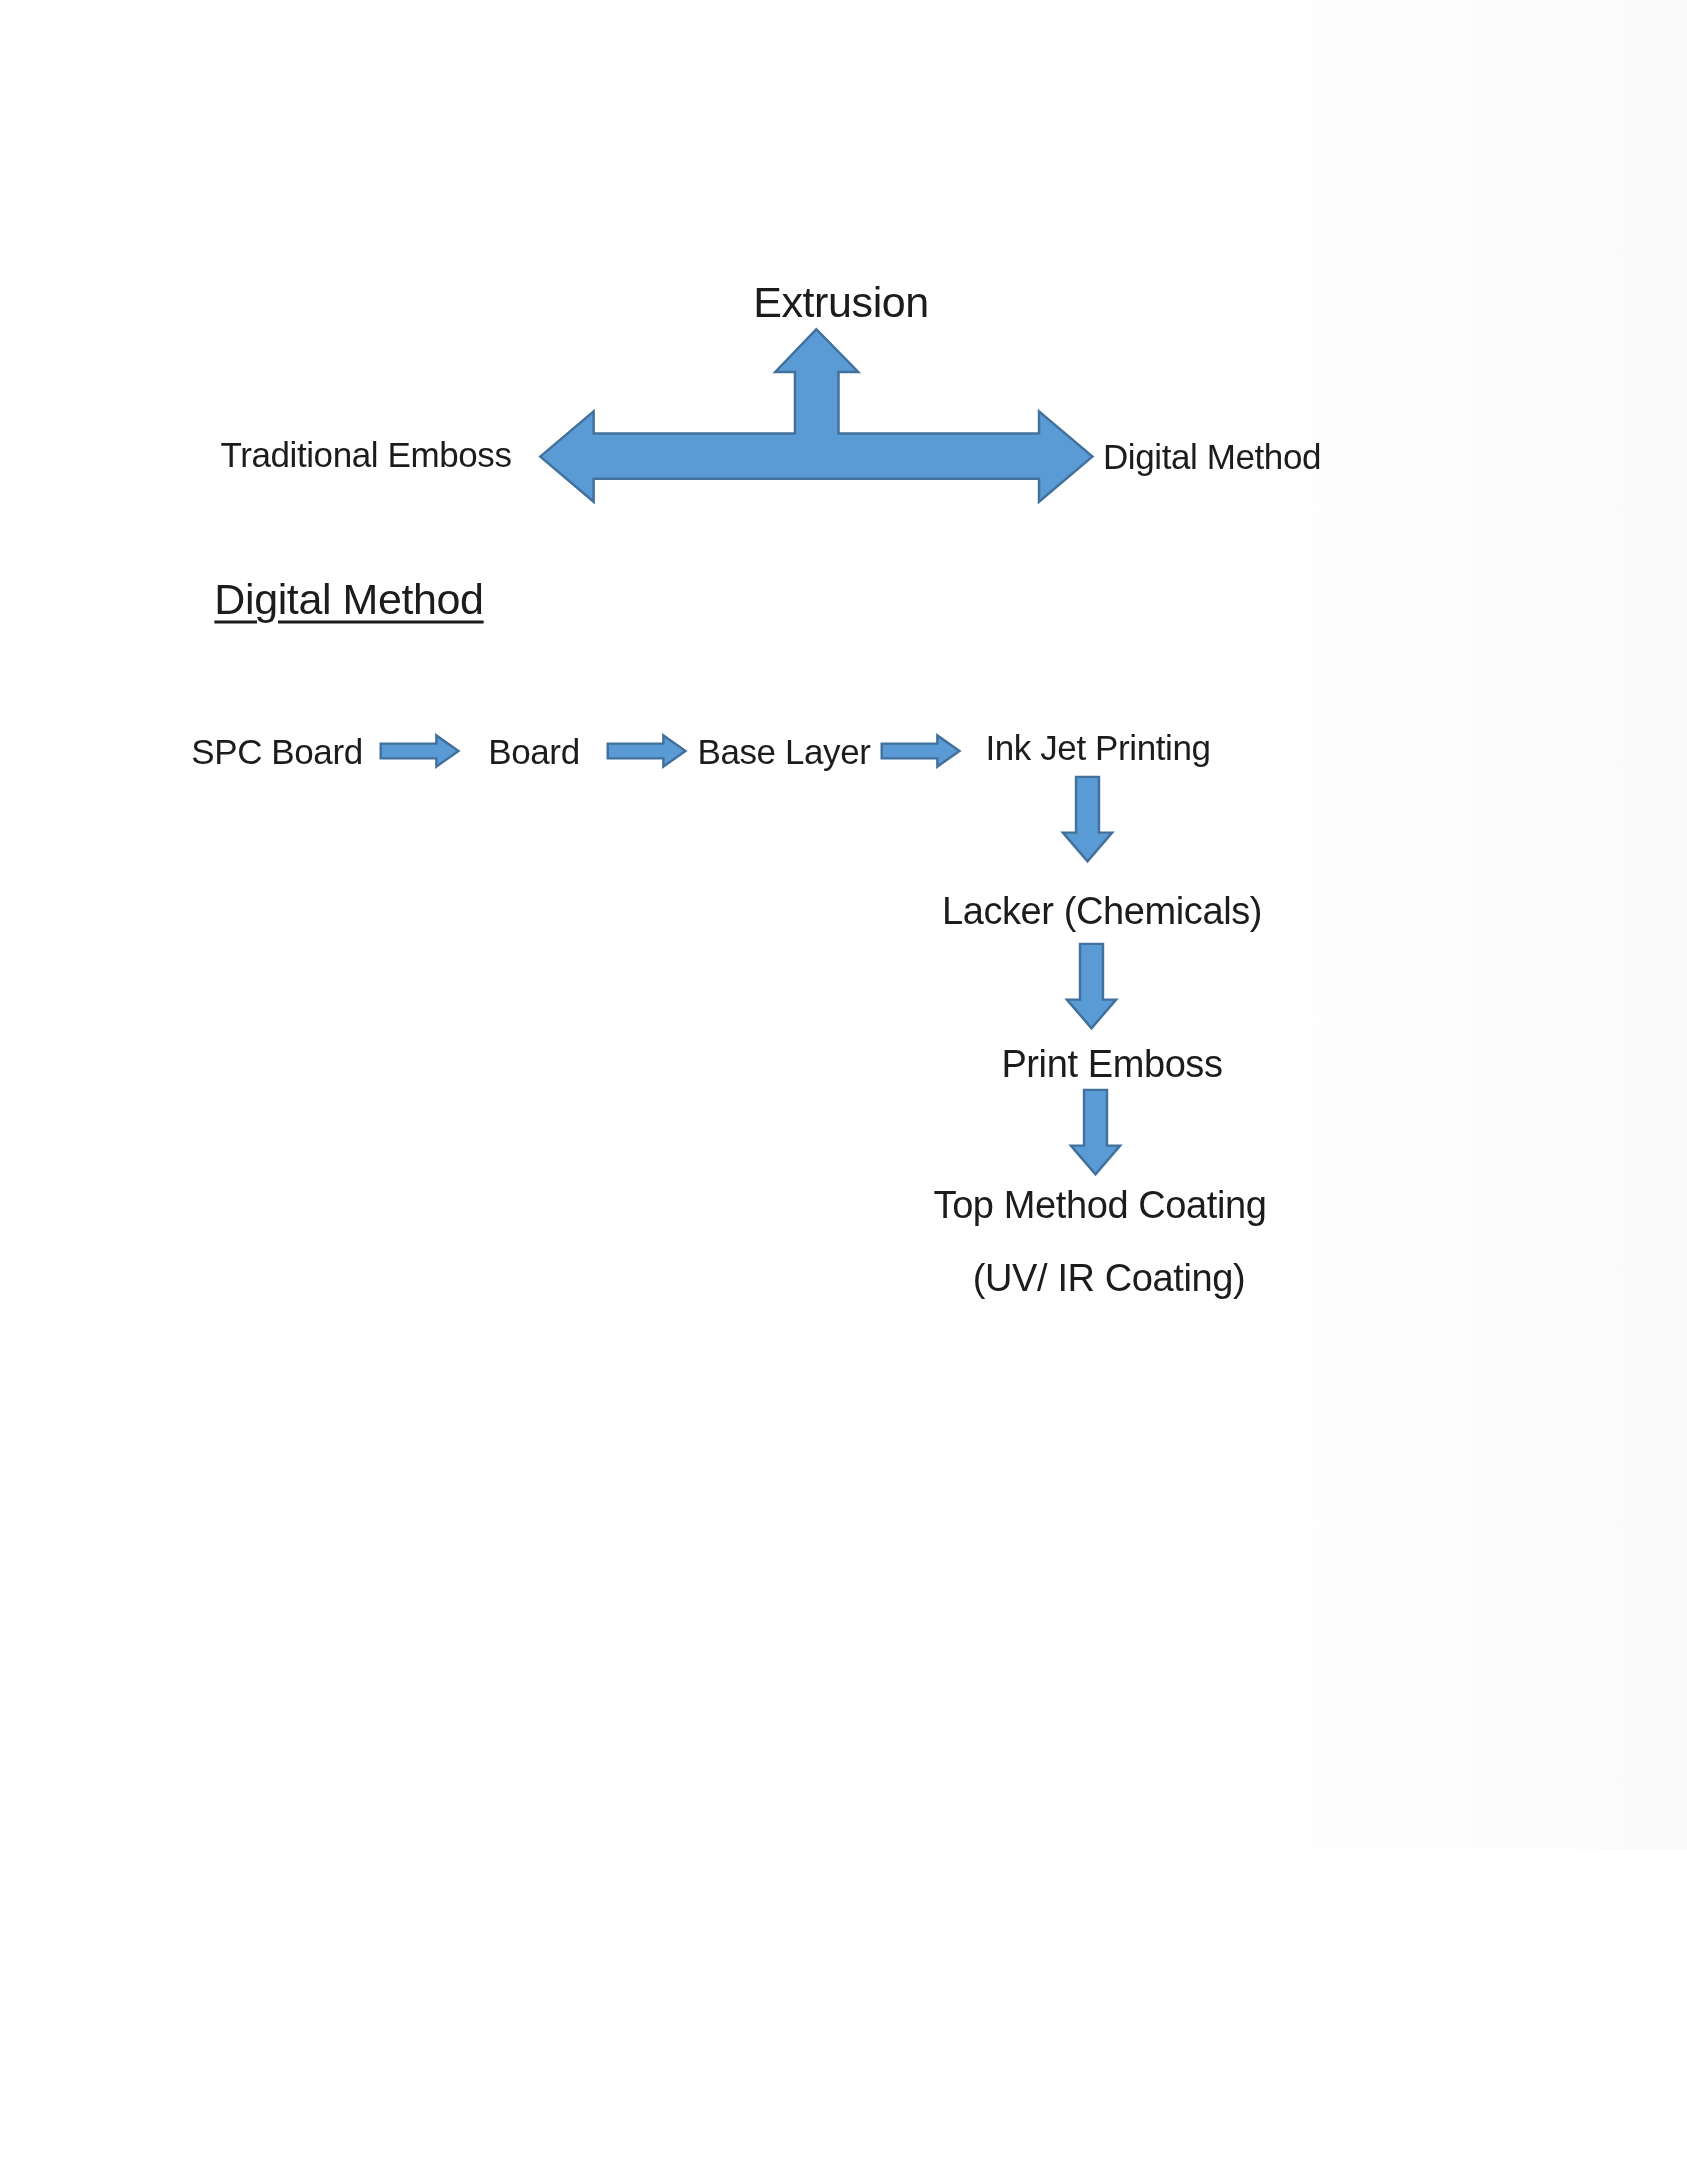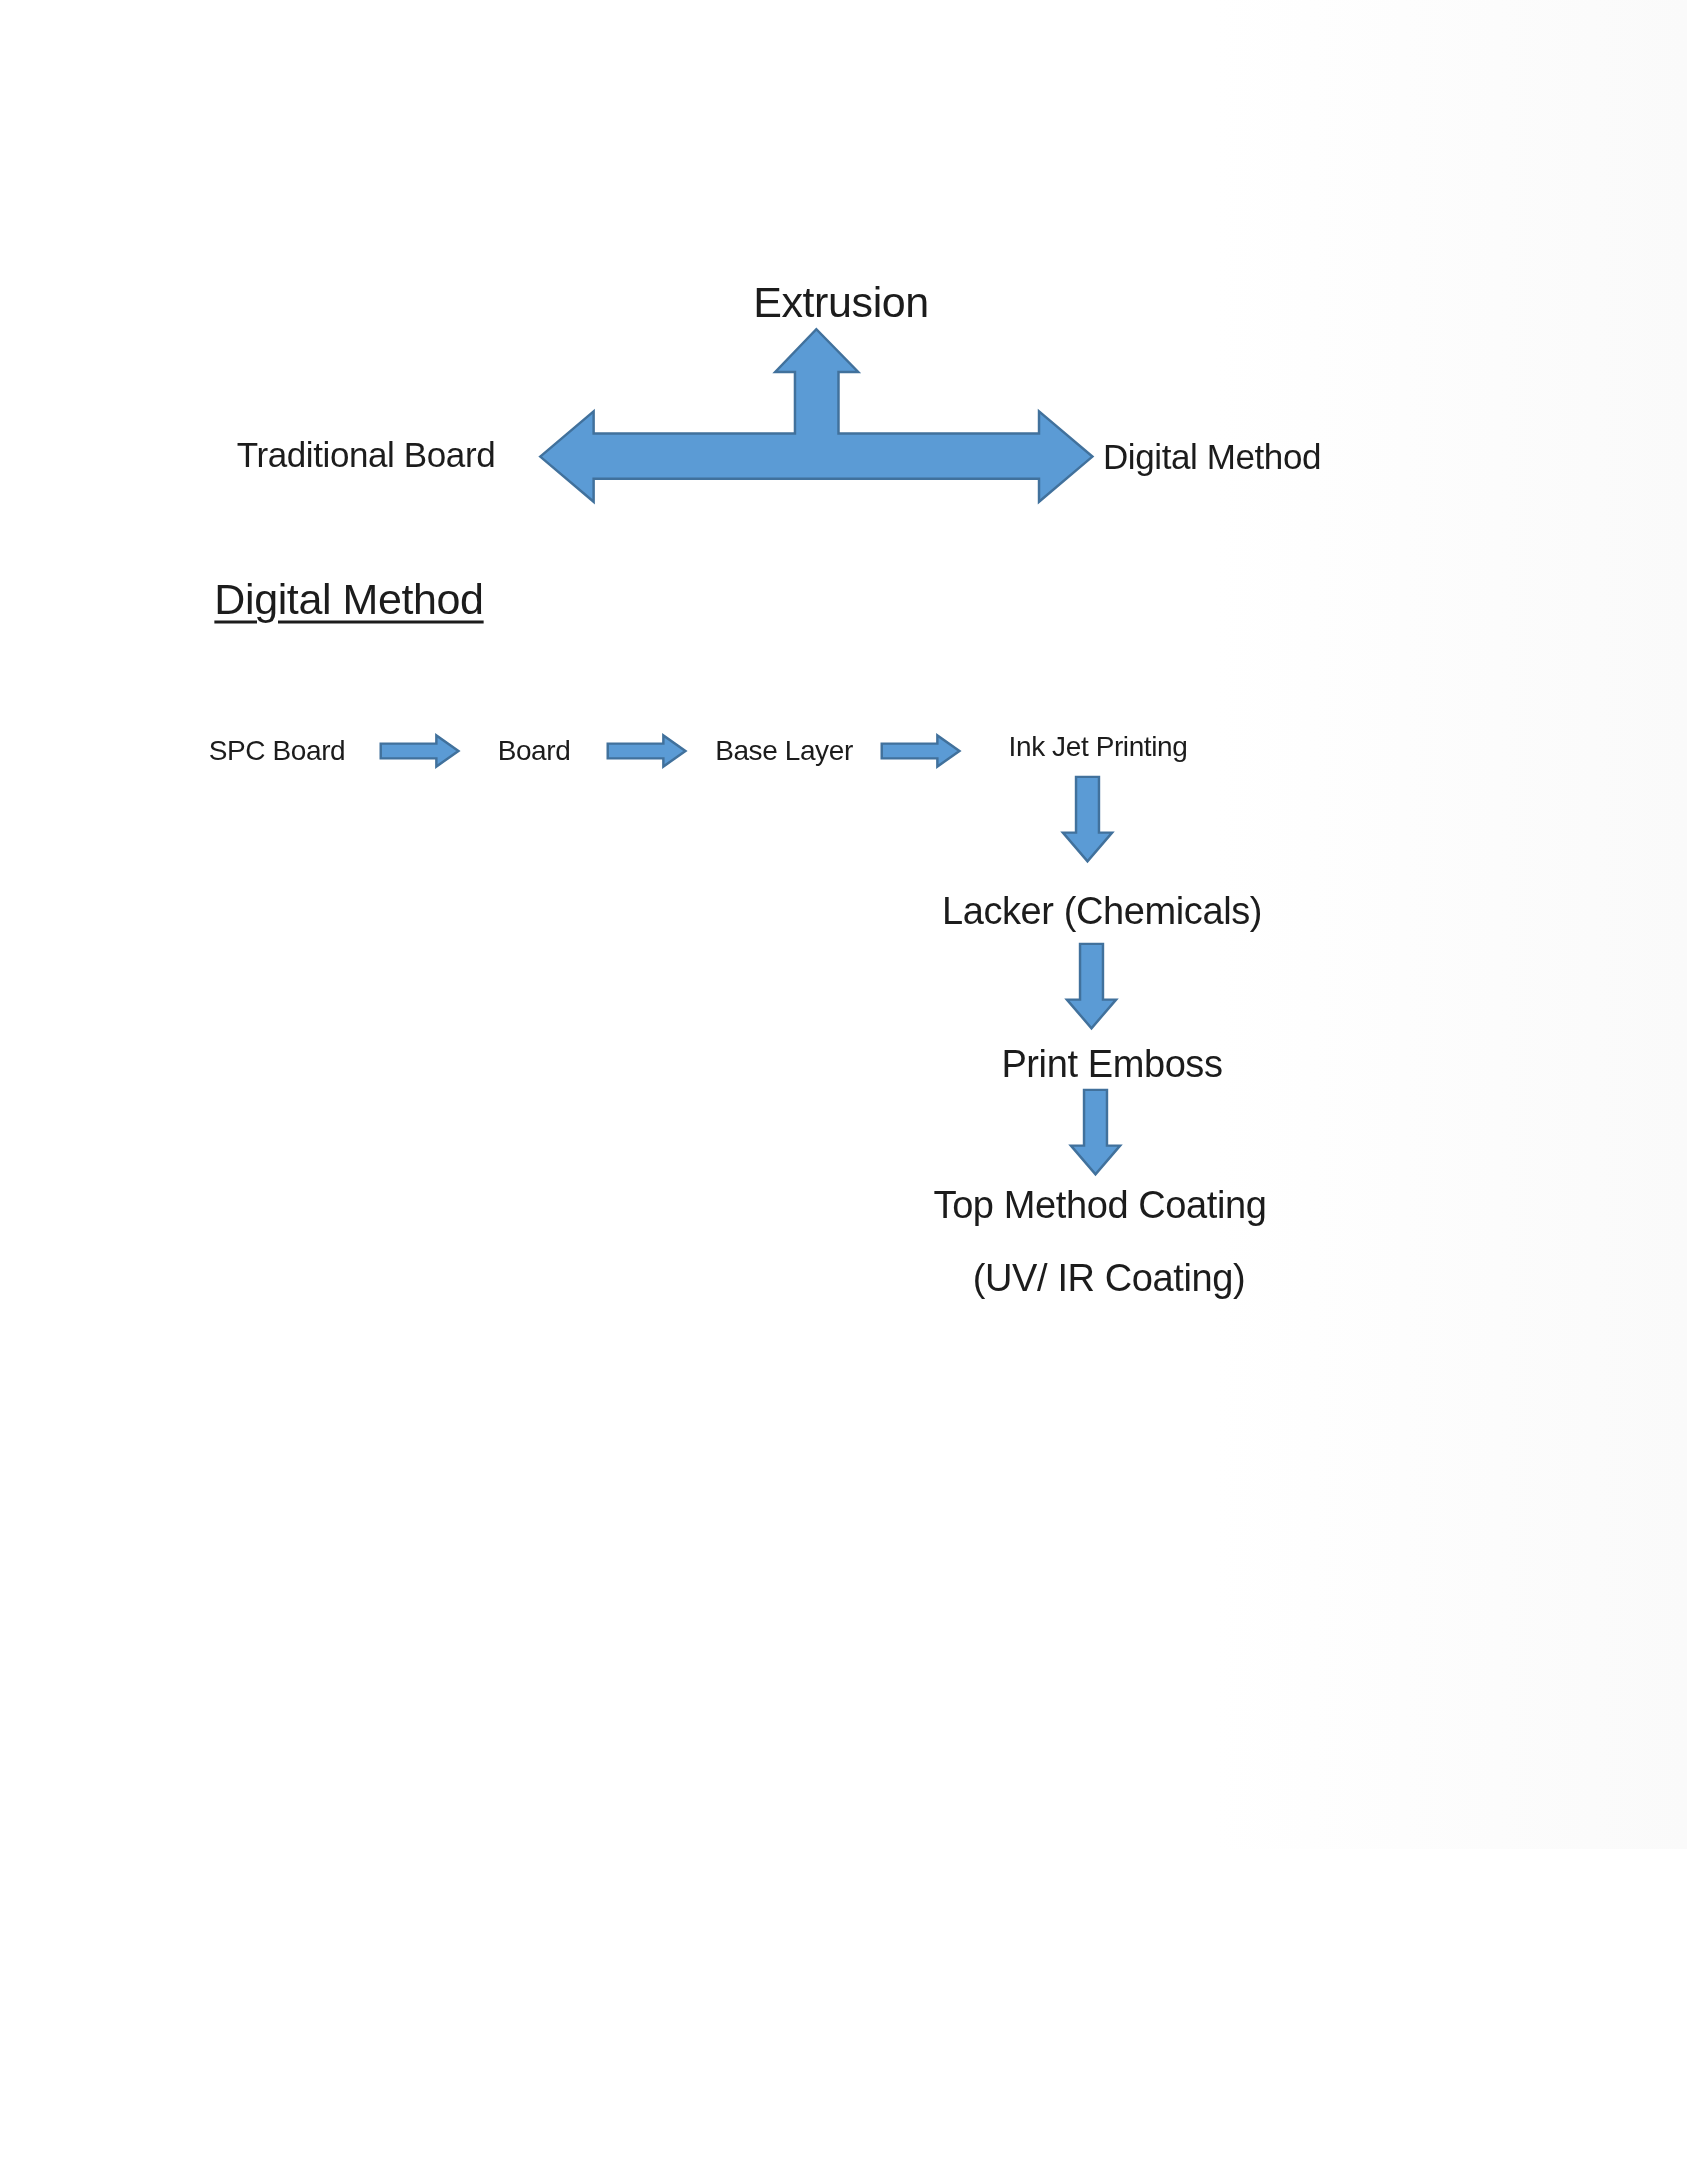--- a/index.html
+++ b/index.html
@@ -20,42 +20,42 @@
     line-height: 1;
   }
   .title   { font-size: 43px; }
   .side    { font-size: 35px; }
   .heading {
     font-size: 43px;
     text-decoration: underline;
     text-decoration-thickness: 3.3px;
     text-underline-offset: 6.6px;
   }
-  .flow    { font-size: 28px; }
+  .flow    { font-size: 35px; }
   .step    { font-size: 38px; }
   .shape { position: absolute; }
   .shape path {
     fill: var(--arrow-fill, #5b9bd5);
     stroke: var(--arrow-border, #41719c);
     stroke-width: 3;
     stroke-linejoin: miter;
   }
 </style>
 </head>
 <body>
 
 <div class="page">
 
   <div class="txt title" style="left:841px; top:302px;">Extrusion</div>
 
   <svg class="shape" style="left:527px; top:321px;" width="577" height="189" viewBox="0 0 700 230">
     <path d="M15 165 L80 110 L80 137 L325 137 L325 62 L301 62 L351 10 L402 62 L378 62 L378 137 L622 137 L622 110 L687 165 L622 220 L622 192 L80 192 L80 220 Z"></path>
   </svg>
 
-  <div class="txt side" style="left:366px; top:454px;">Traditional Board</div>
+  <div class="txt side" style="left:366px; top:454px;">Traditional Emboss</div>
   <div class="txt side" style="left:1212px; top:456px;">Digital Method</div>
 
   <div class="txt heading" style="left:349px; top:599px;">Digital Method</div>
 
   <div class="txt flow" style="left:277px; top:751px;">SPC Board</div>
 
   <svg class="shape" style="left:379px; top:733px;" width="82" height="36" viewBox="0 0 100 44">
     <path d="M2 13 L70 13 L70 3 L97 22 L70 41 L70 31 L2 31 Z"></path>
   </svg>
 

